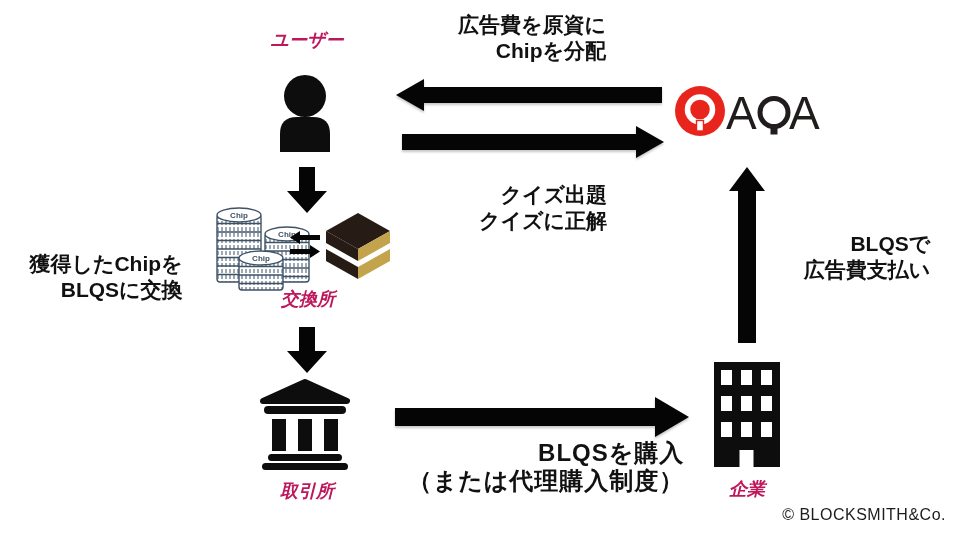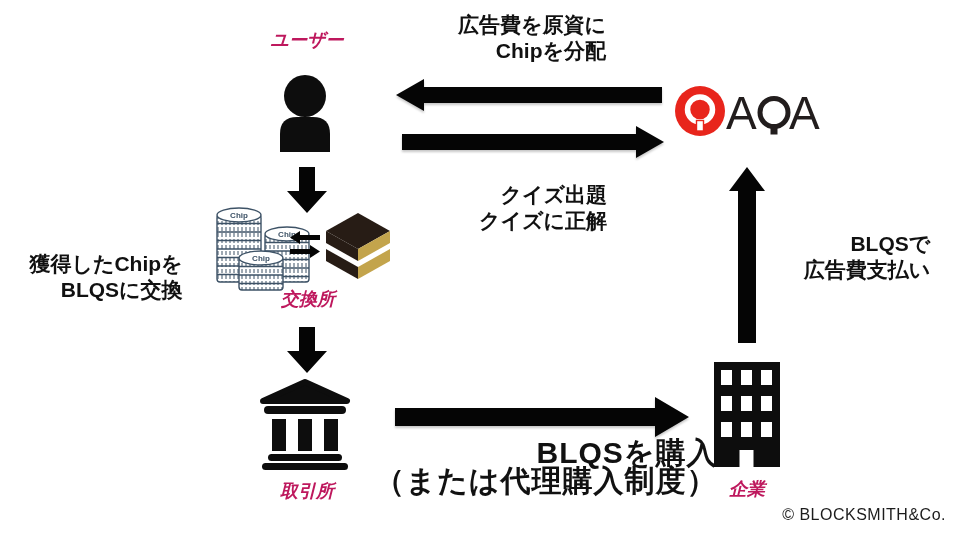--- a/index.html
+++ b/index.html
@@ -130,21 +130,21 @@
     <rect x="67" y="42" width="14" height="32" fill="#0d0d0d"></rect>
     <rect x="11" y="77" width="74" height="7" rx="3.5" fill="#0d0d0d"></rect>
     <rect x="5" y="86" width="86" height="7" rx="3.5" fill="#0d0d0d"></rect>
   </svg>
   <div class="nodelabel" style="left:307px;top:479px;">取引所</div>
 
   <svg class="abs shadowed" style="left:395px;top:397px;" width="294" height="40" viewBox="0 0 294 40">
     <polygon points="294,20 260,0 260,11 0,11 0,29 260,29 260,40" fill="#050505"></polygon>
   </svg>
 
-  <div class="note" style="left:546px;top:439px;font-size:30px;line-height:28px;letter-spacing:1px;">
+  <div class="note" style="left:546px;top:439px;font-size:24px;line-height:28px;letter-spacing:1px;">
     <div>BLQSを購入</div>
     <div>（または代理購入制度）</div>
   </div>
 
   <svg class="abs" style="left:714px;top:362px;" width="66" height="105" viewBox="0 0 66 105">
     <rect x="0" y="0" width="66" height="105" fill="#0d0d0d"></rect>
     <g fill="#ffffff">
       <rect x="7" y="8" width="11" height="15"></rect>
         <rect x="27" y="8" width="11" height="15"></rect>
         <rect x="47" y="8" width="11" height="15"></rect>

